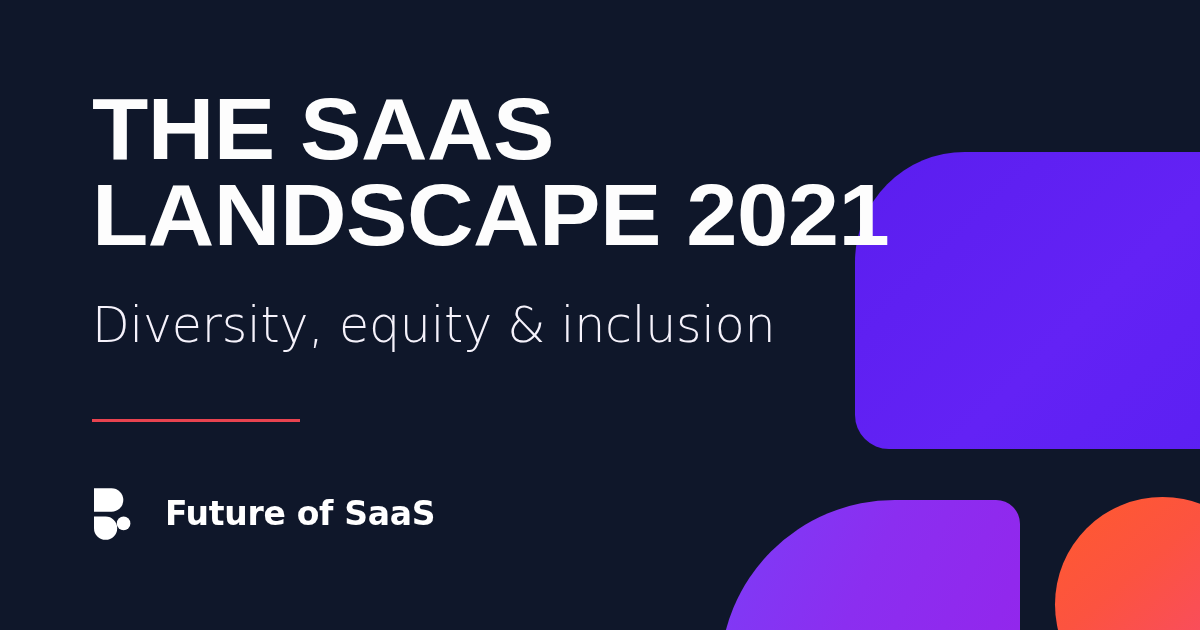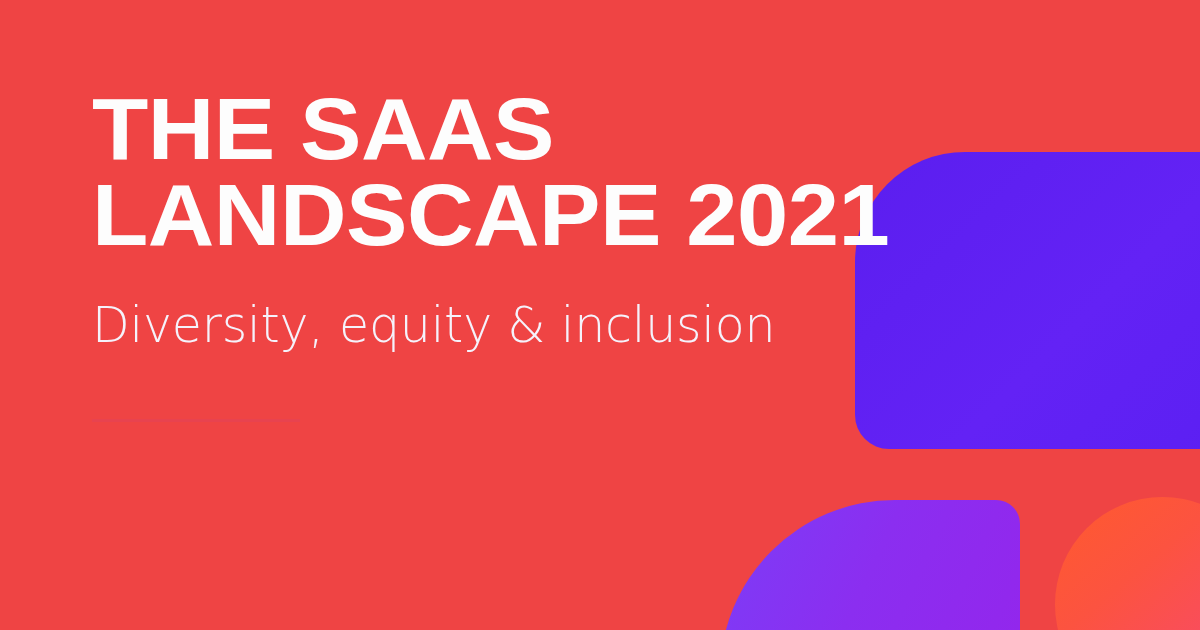--- a/index.html
+++ b/index.html
@@ -9,21 +9,21 @@
   }
   body {
     font-family: "Liberation Sans", sans-serif;
   }
 
   #card {
     position: relative;
     width: 1200px;
     height: 630px;
     overflow: hidden;
-    background: #ef4444;
+    background: #0f172a;
   }
 
   
   .deco-layer {
     position: absolute;
     inset: 0;
     overflow: hidden;
     pointer-events: none;
   }
 
@@ -150,15 +150,25 @@
 
   <div class="content">
 
     <h1 class="headline">THE SAAS
 LANDSCAPE 2021</h1>
 
     <p class="subtitle">Diversity, equity &amp; inclusion</p>
 
     <hr class="divider">
 
+    <div class="brand">
+      <span class="brand-mark-wrap">
+        <svg class="brand-mark" viewBox="0 0 56 56" xmlns="http://www.w3.org/2000/svg">
+          <path d="M2 3.2 A0 0 0 0 1 2 3.2 H19.5 a11.8 11.8 0 0 1 0 23.6 H2 Z" fill="#ffffff"></path>
+          <path d="M2 31.6 h11.6 a11.6 11.6 0 1 1 -11.6 11.6 Z" fill="#ffffff"></path>
+          <circle cx="31.6" cy="38.4" r="6.8" fill="#ffffff"></circle>
+        </svg>
+      </span>
+      <span class="brand-name">Future of SaaS</span>
+    </div>
 
   </div>
 </div>
 
 </body></html>

